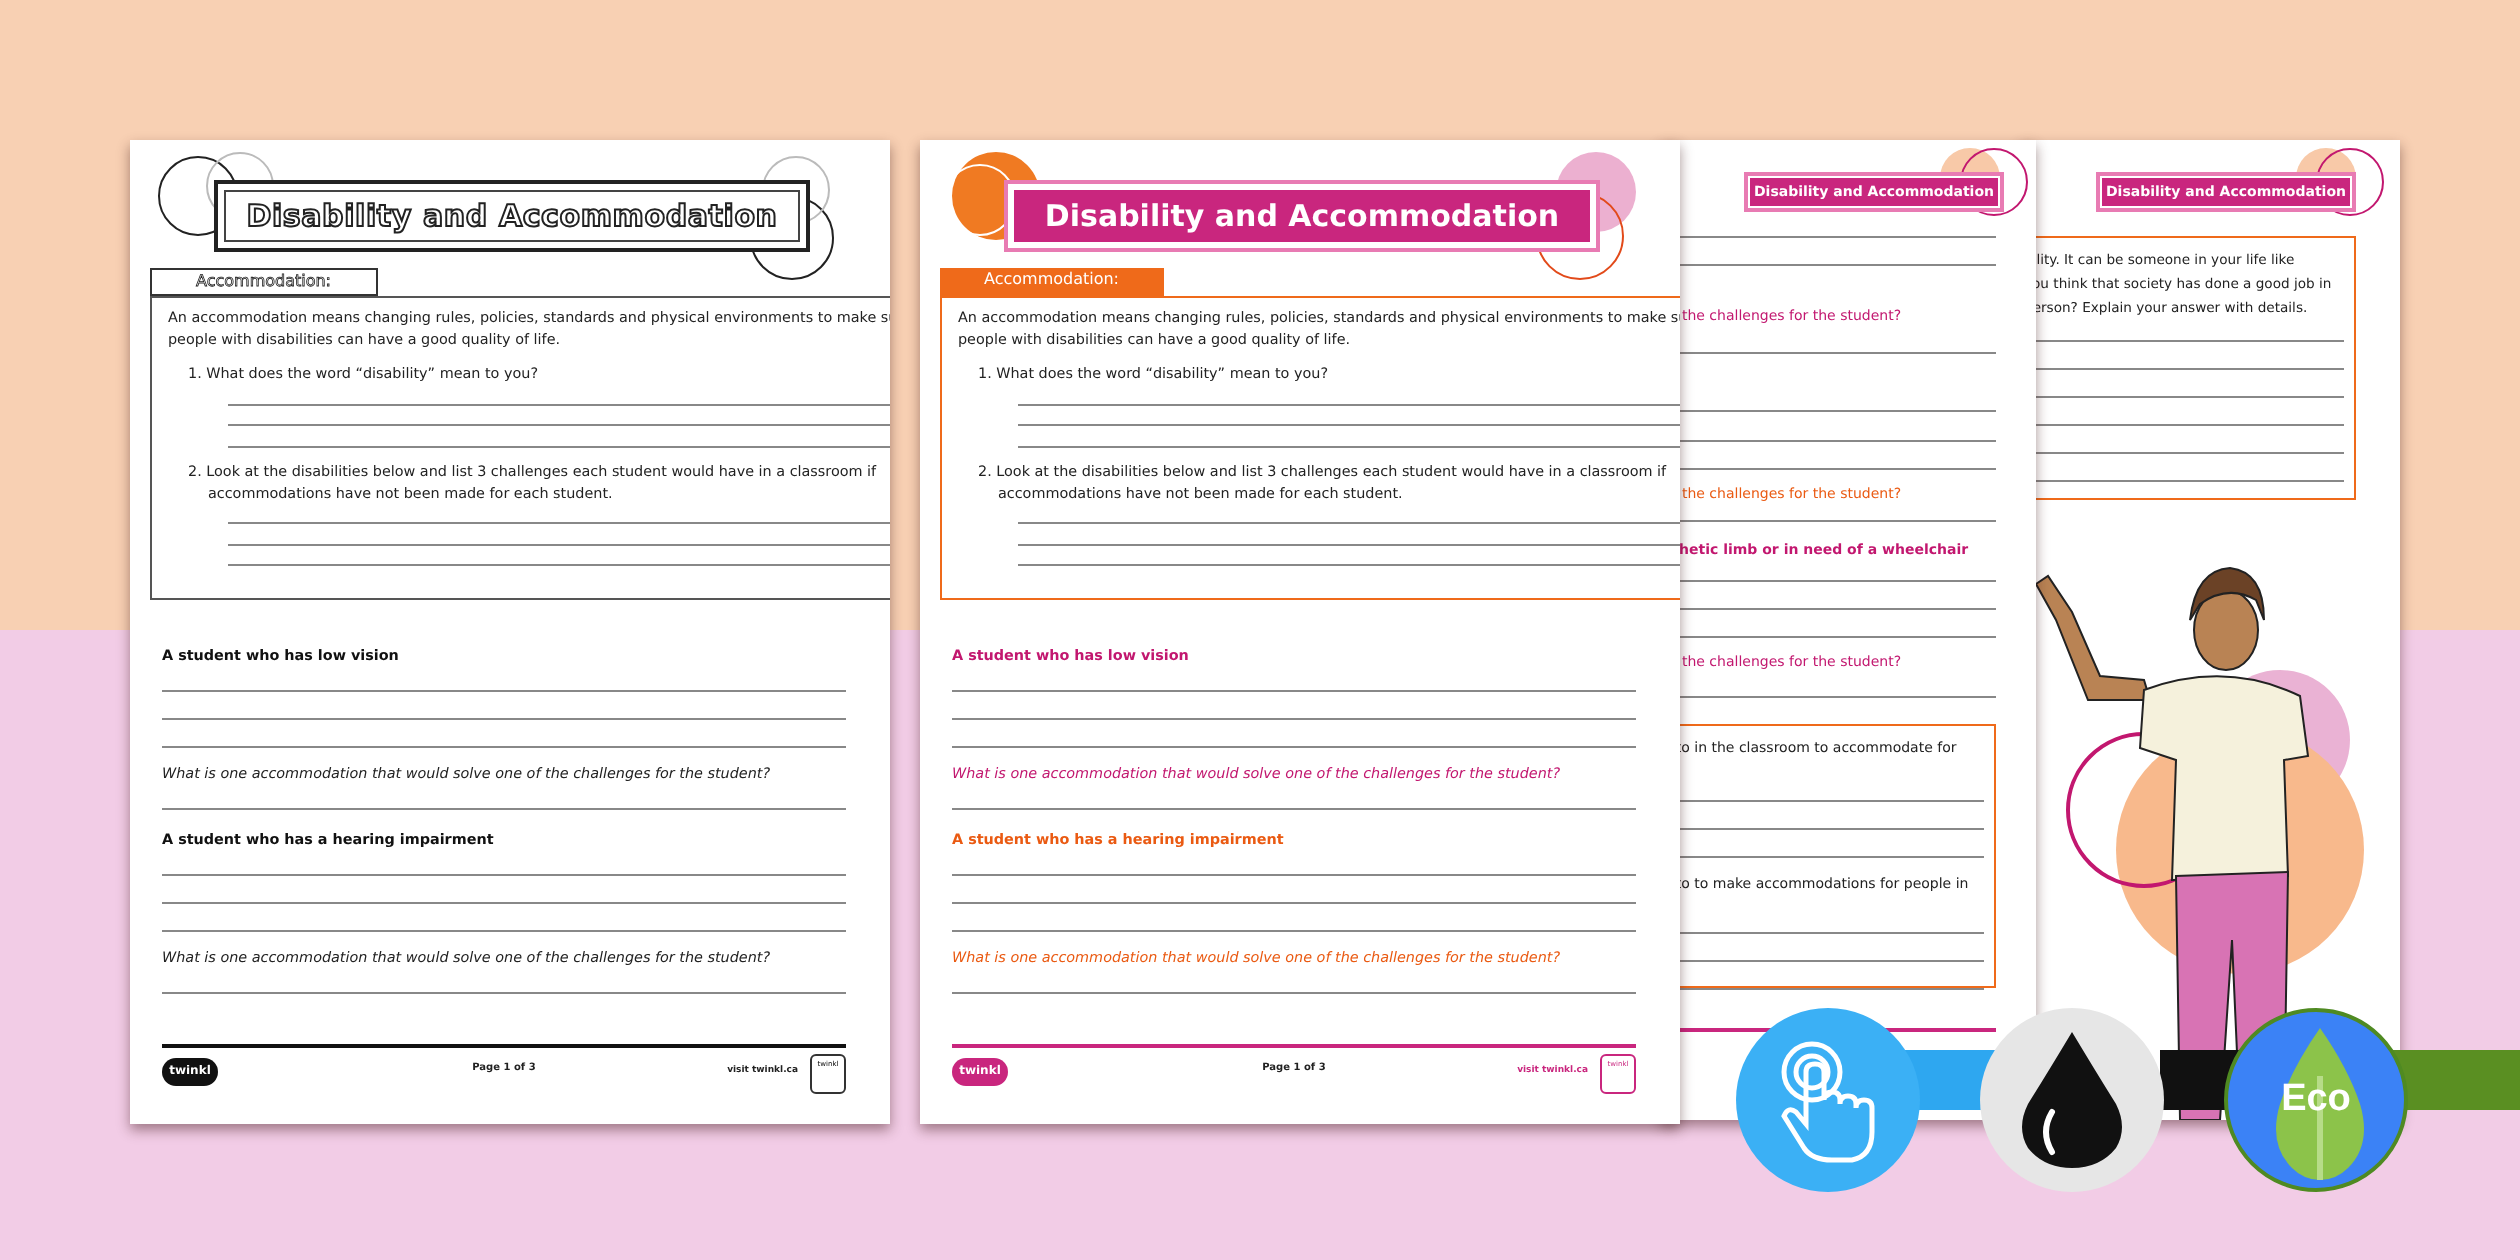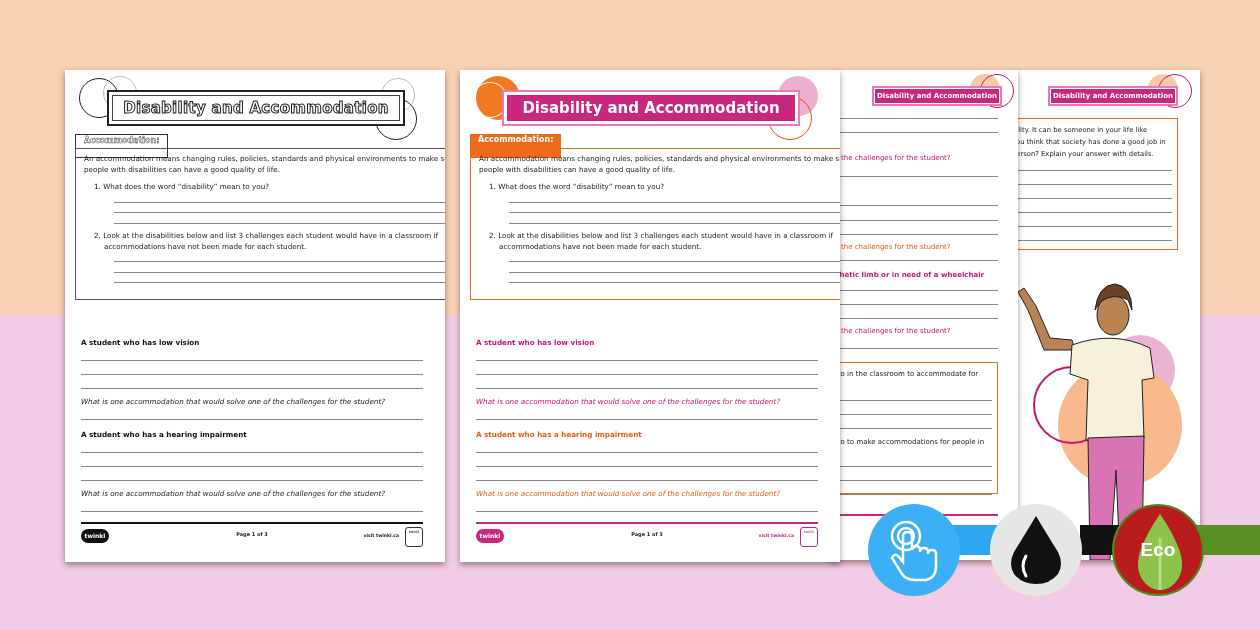--- a/index.html
+++ b/index.html
@@ -13,33 +13,33 @@
   .p3 { left: 830px; top: 70px; width: 188px; height: 490px; z-index: 4; }
   .p4 { left: 1010px; top: 70px; width: 190px; height: 490px; z-index: 3; }
 
   
   .title-wrap { position: absolute; left: 42px; top: 20px; width: 298px; height: 36px; }
   .title-box { position: absolute; inset: 0; display: flex; align-items: center; justify-content: center; font-family: "DejaVu Sans", sans-serif; font-weight: bold; font-size: 15px; white-space: nowrap; }
   .p1 .title-box { border: 2px solid #222; background: #fff; color: #fff; -webkit-text-stroke: 1px #222; letter-spacing: 0.3px; box-shadow: inset 0 0 0 3px #fff, inset 0 0 0 4px #444; }
   .p2 .title-box { background: #c9267e; color: #fff; border: 2px solid #e87bb3; box-shadow: inset 0 0 0 3px #fff, inset 0 0 0 5px #c9267e; }
   .deco-circle { position: absolute; border-radius: 50%; }
 
-  .section-tab { position: absolute; left: 10px; top: 64px; height: 24px; padding: 0 8px; font-size: 8px; font-weight: bold; line-height: 12px; white-space: nowrap; }
+  .section-tab { position: absolute; left: 10px; top: 64px; height: 14px; padding: 0 22px; font-size: 8px; font-weight: normal; line-height: 12px; white-space: nowrap; }
   .p1 .section-tab { border: 1.5px solid #333; background: #fff; color: #fff; -webkit-text-stroke: 0.4px #222; }
   .p2 .section-tab { background: #ef6a1a; color: #fff; }
 
   .intro-box { position: absolute; left: 10px; top: 78px; width: 398px; height: 152px; padding: 4px 8px; }
   .p1 .intro-box { border: 1.5px solid #555; }
   .p2 .intro-box { border: 1.5px solid #ef6a1a; }
   .intro-text { font-size: 7.2px; line-height: 11px; color: #222; }
   .q { font-size: 7.2px; line-height: 11px; color: #222; margin-top: 6px; padding-left: 20px; text-indent: -10px; }
   .line { height: 1px; background: #888; margin: 9.5px 0 0 30px; }
 
   .below { position: absolute; left: 16px; top: 252px; width: 342px; }
-  .sub-head { font-size: 7.2px; font-weight: bold; color: #111; margin-top: 16px; }
+  .sub-head { font-size: 7.2px; font-weight: bold; color: #111; margin-top: 1px; }
   .sub-q { font-size: 7.2px; color: #222; margin-top: 8px; font-style: italic; }
   .p2 .sub-head.pink, .p2 .sub-q.pink { color: #c2176f; }
   .p2 .sub-head.orange, .p2 .sub-q.orange { color: #ea5a12; }
   .below .line { margin: 13px 0 0 0; }
 
   .footer { position: absolute; left: 16px; top: 452px; width: 342px; border-top: 2px solid #111; height: 30px; }
   .p2 .footer { border-top-color: #c9267e; }
   .twinkl-logo { position: absolute; left: 0; top: 5px; width: 28px; height: 14px; border-radius: 8px; background: #111; color: #fff; font-size: 6px; font-weight: bold; text-align: center; line-height: 14px; }
   .p2 .twinkl-logo { background: #c9267e; }
   .page-num { position: absolute; left: 0; right: 0; top: 7px; text-align: center; font-size: 5px; font-weight: bold; color: #222; }
@@ -225,19 +225,19 @@
   </svg>
 </div>
 
 <div class="circle-btn" style="left:990px;top:504px;width:92px;height:92px;background:#e6e6e6;">
   <svg width="60" height="72" viewBox="0 0 60 72">
     <path d="M30 2 Q42 22 52 38 Q58 50 52 60 Q44 70 30 70 Q16 70 8 60 Q2 50 8 38 Q18 22 30 2 Z" fill="#111"></path>
     <path d="M20 42 Q14 52 20 62" fill="none" stroke="#fff" stroke-width="3" stroke-linecap="round"></path>
   </svg>
 </div>
 
-<div class="circle-btn" style="left:1112px;top:504px;width:92px;height:92px;background:#b91c1c;border:2px solid #4f8a22;">
+<div class="circle-btn" style="left:1112px;top:504px;width:92px;height:92px;background:#3b82f6;border:2px solid #4f8a22;">
   <svg style="position:absolute;left:20px;top:6px;" width="52" height="80" viewBox="0 0 52 80">
     <path d="M26 2 Q40 22 46 40 Q52 60 40 72 Q34 78 26 78 Q18 78 12 72 Q0 60 6 40 Q12 22 26 2 Z" fill="#8cc34a"></path>
     <line x1="26" y1="26" x2="26" y2="78" stroke="#b7dc88" stroke-width="3"></line>
   </svg>
   <span style="position:relative;color:#fff;font-family:'Liberation Sans',sans-serif;font-weight:bold;font-size:19px;">Eco</span>
 </div>
 
 </body></html>

